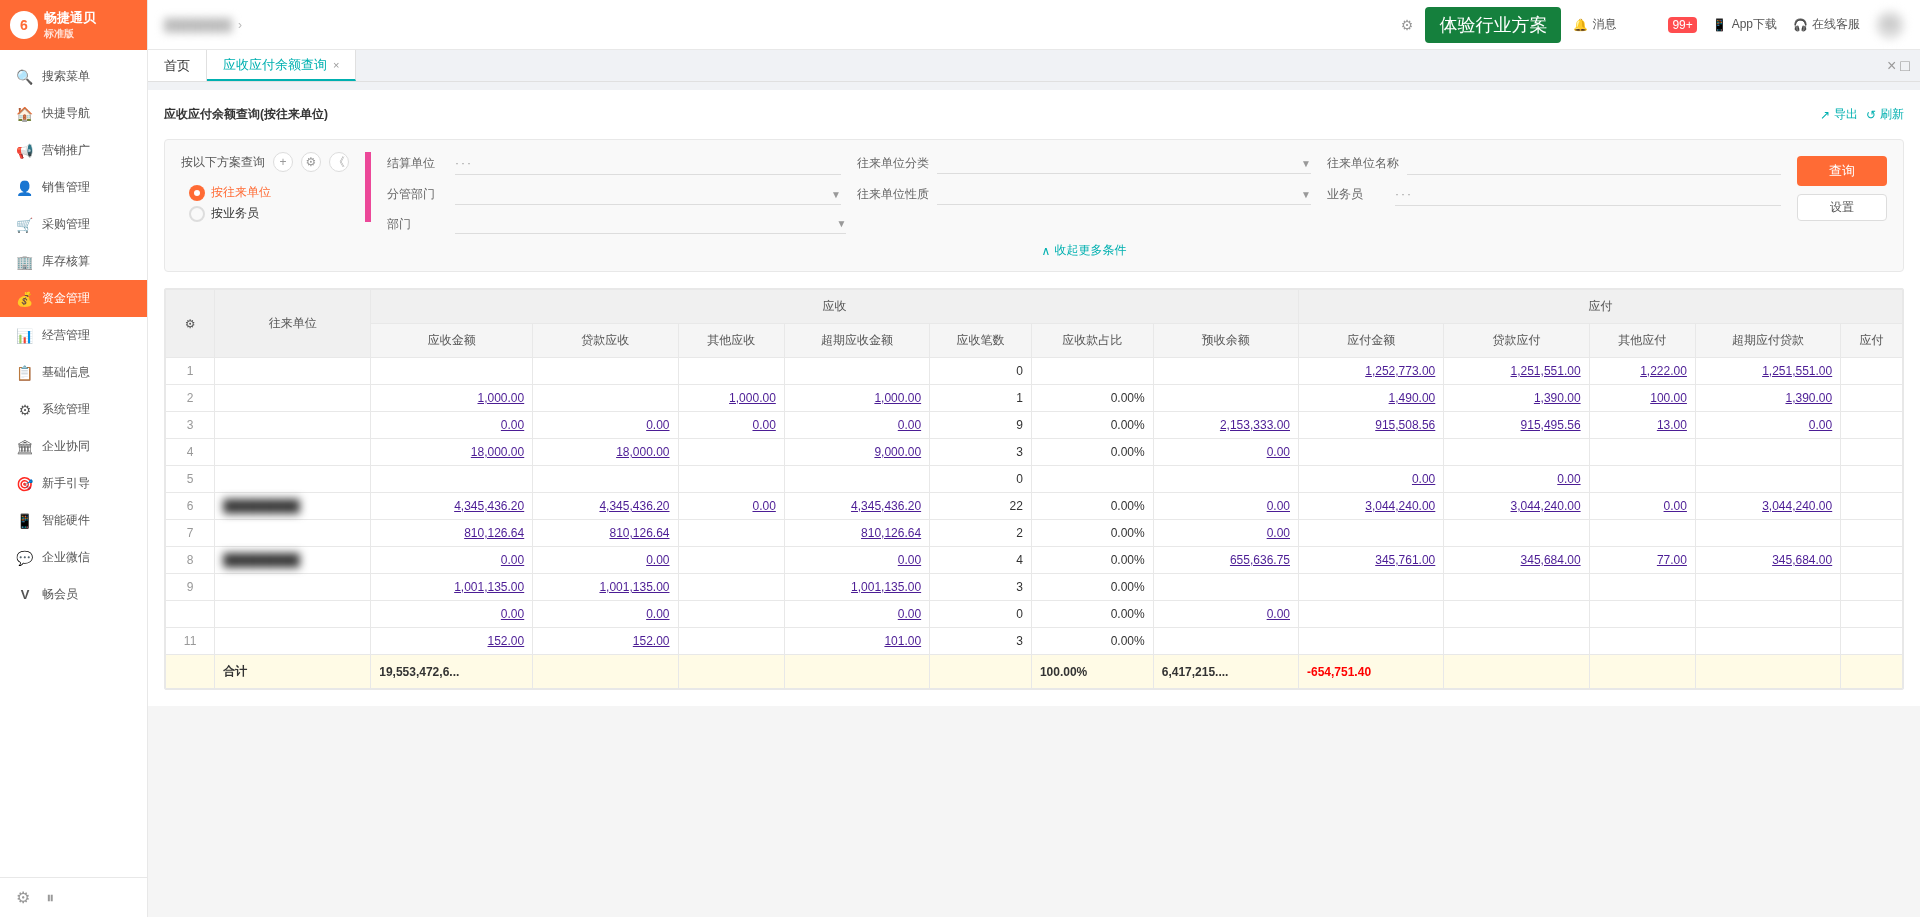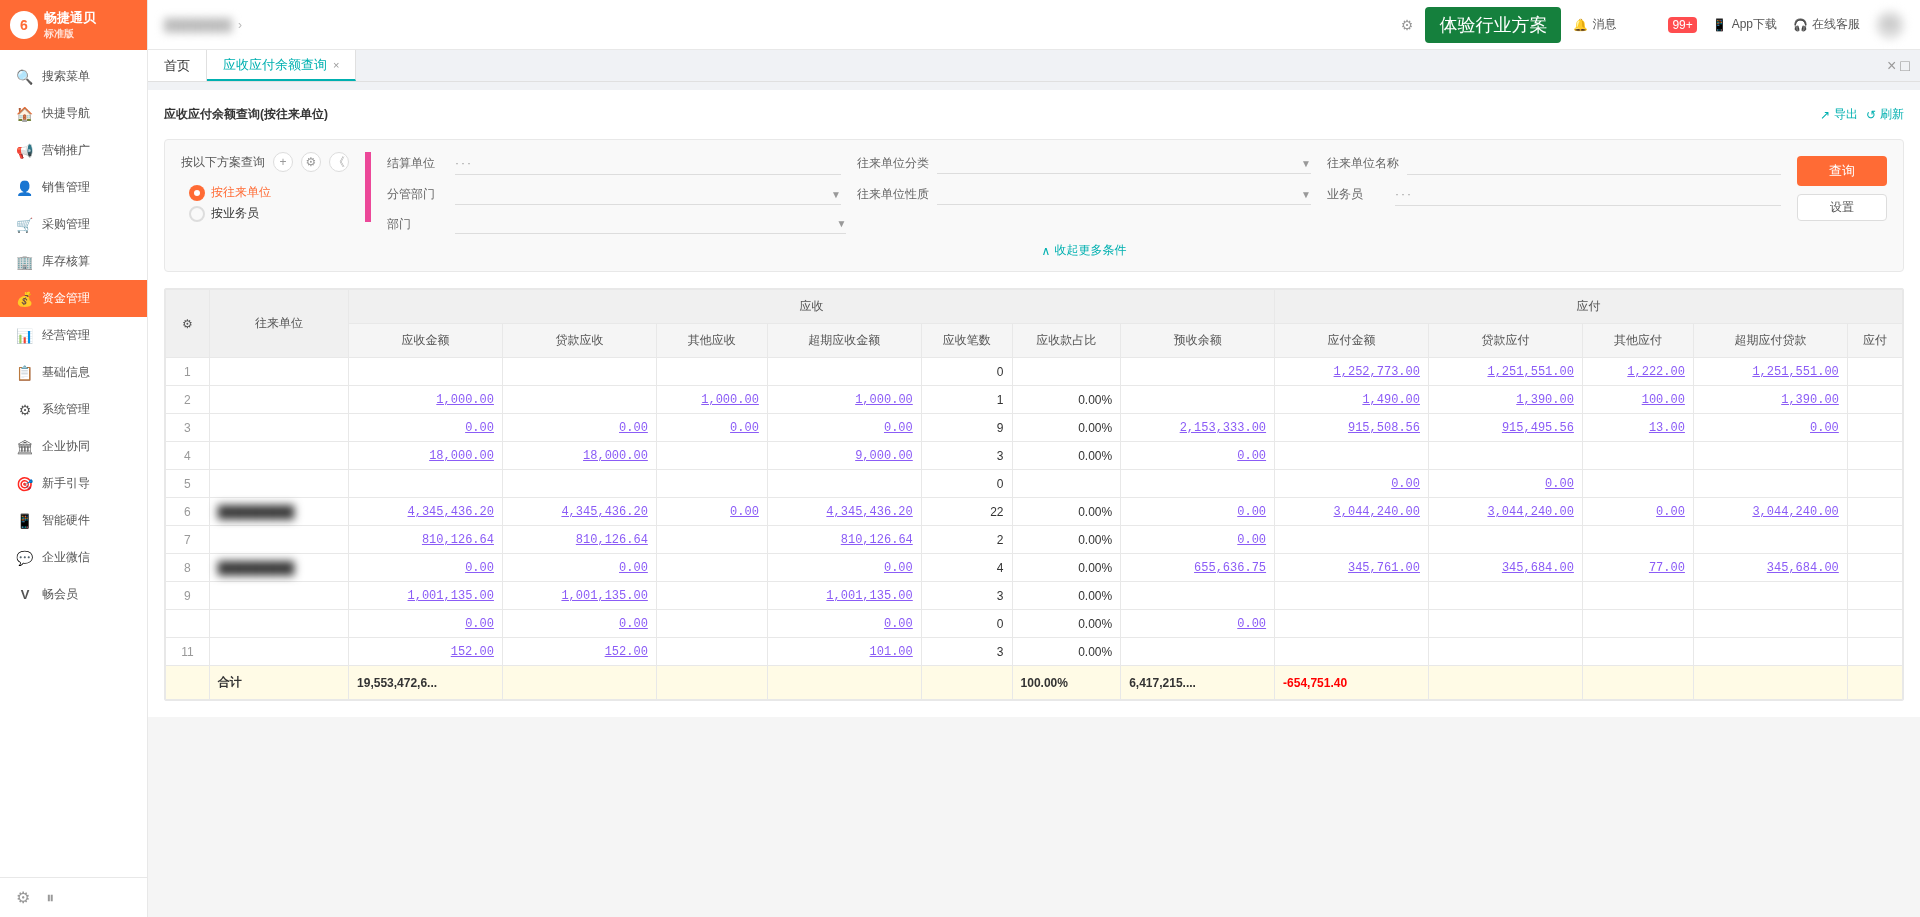--- a/index.html
+++ b/index.html
@@ -153,21 +153,21 @@
       background: #f5f5f5; border: 1px solid #e8e8e8; padding: 8px 6px;
       font-weight: 500; color: #555; font-size: 12px; text-align: center;
     }
     thead tr:first-child th { background: #f0f0f0; }
     tbody tr td {
       border: 1px solid #e8e8e8; padding: 6px 8px; font-size: 12px;
       color: #333; text-align: right;
     }
     tbody tr td:nth-child(2) { text-align: left; }
     tbody tr td:first-child { text-align: center; color: #999; }
-    .cell-link { color: #8b5cf6; text-decoration: underline; cursor: pointer; font-family: Liberation Mono, monospace; }
+    .cell-link { color: #4c1d95; text-decoration: underline; cursor: pointer; }
     .tfoot-row td {
       background: #fffbe6; font-weight: bold; border: 1px solid #e8e8e8;
       padding: 8px 8px; font-size: 12px;
     }
     .tfoot-row td:nth-child(2) { text-align: left; }
     .tfoot-row td:first-child { text-align: center; }
 
     .blurred { filter: blur(4px); user-select: none; }
 
     

